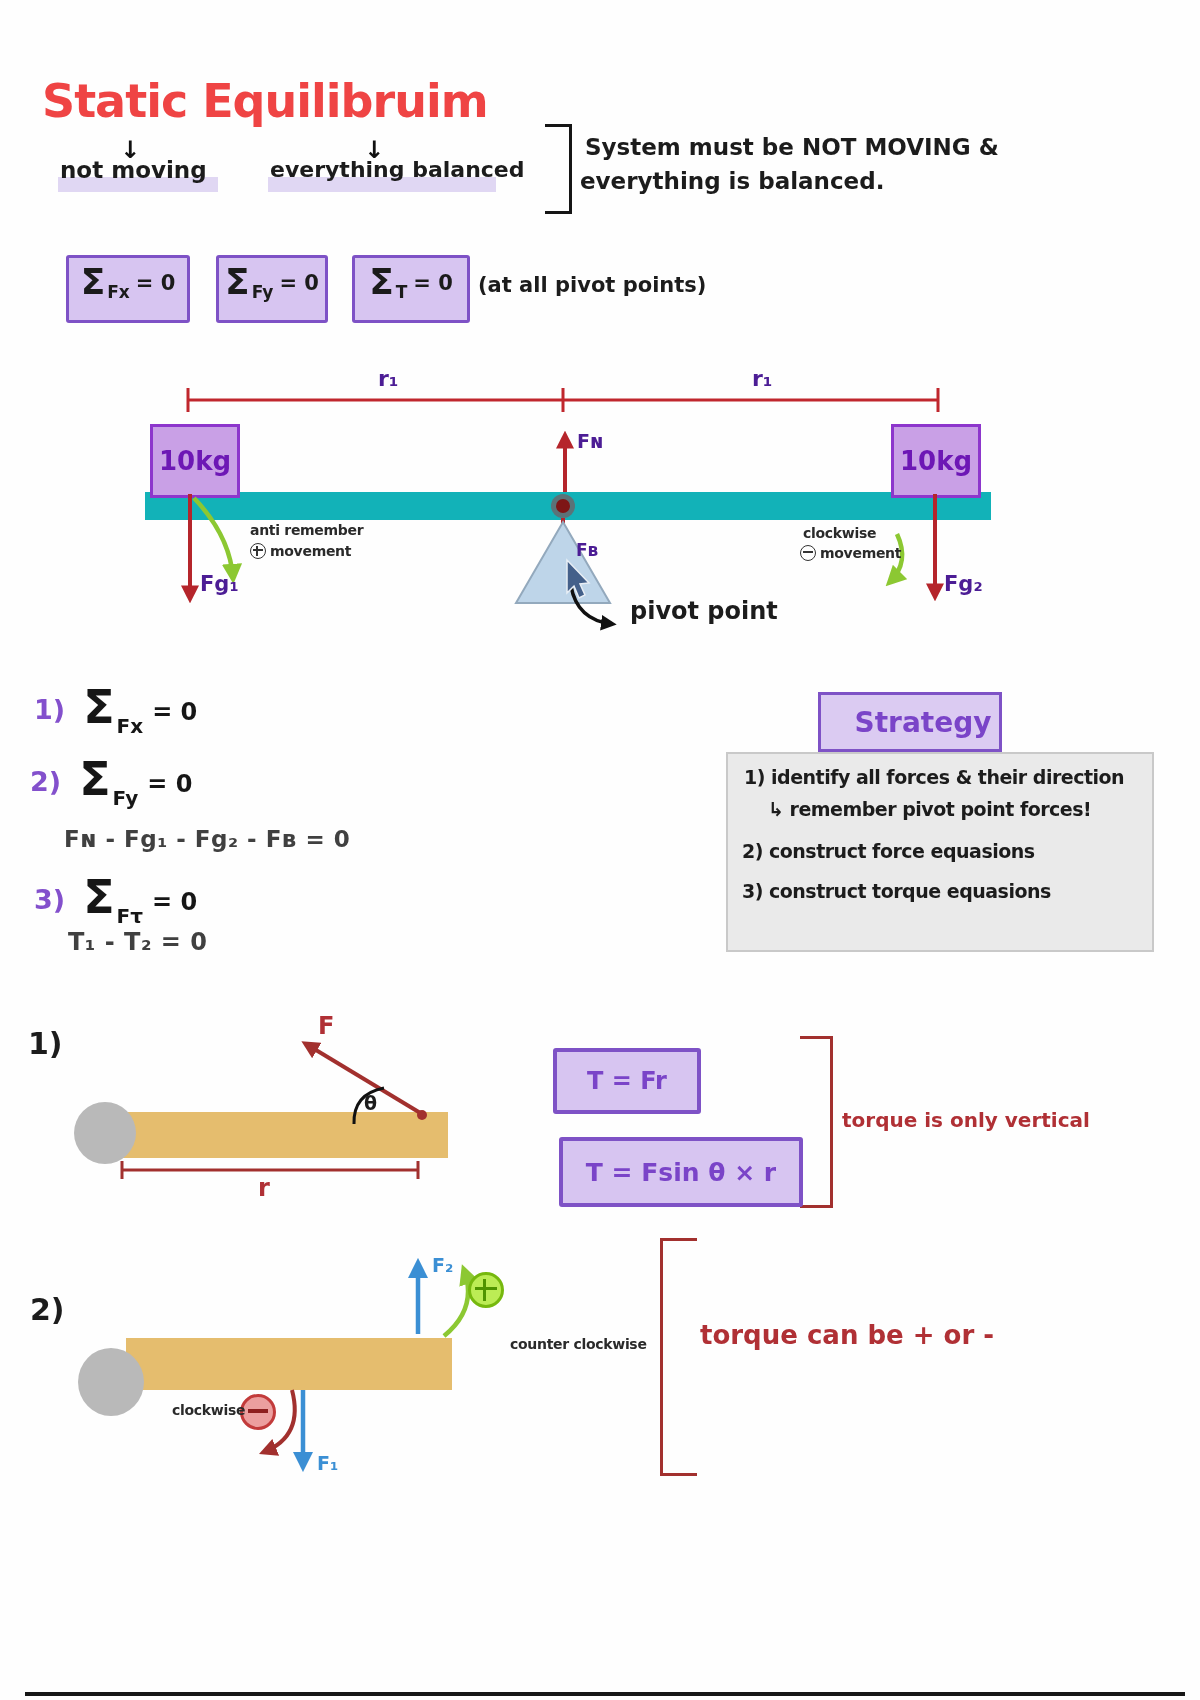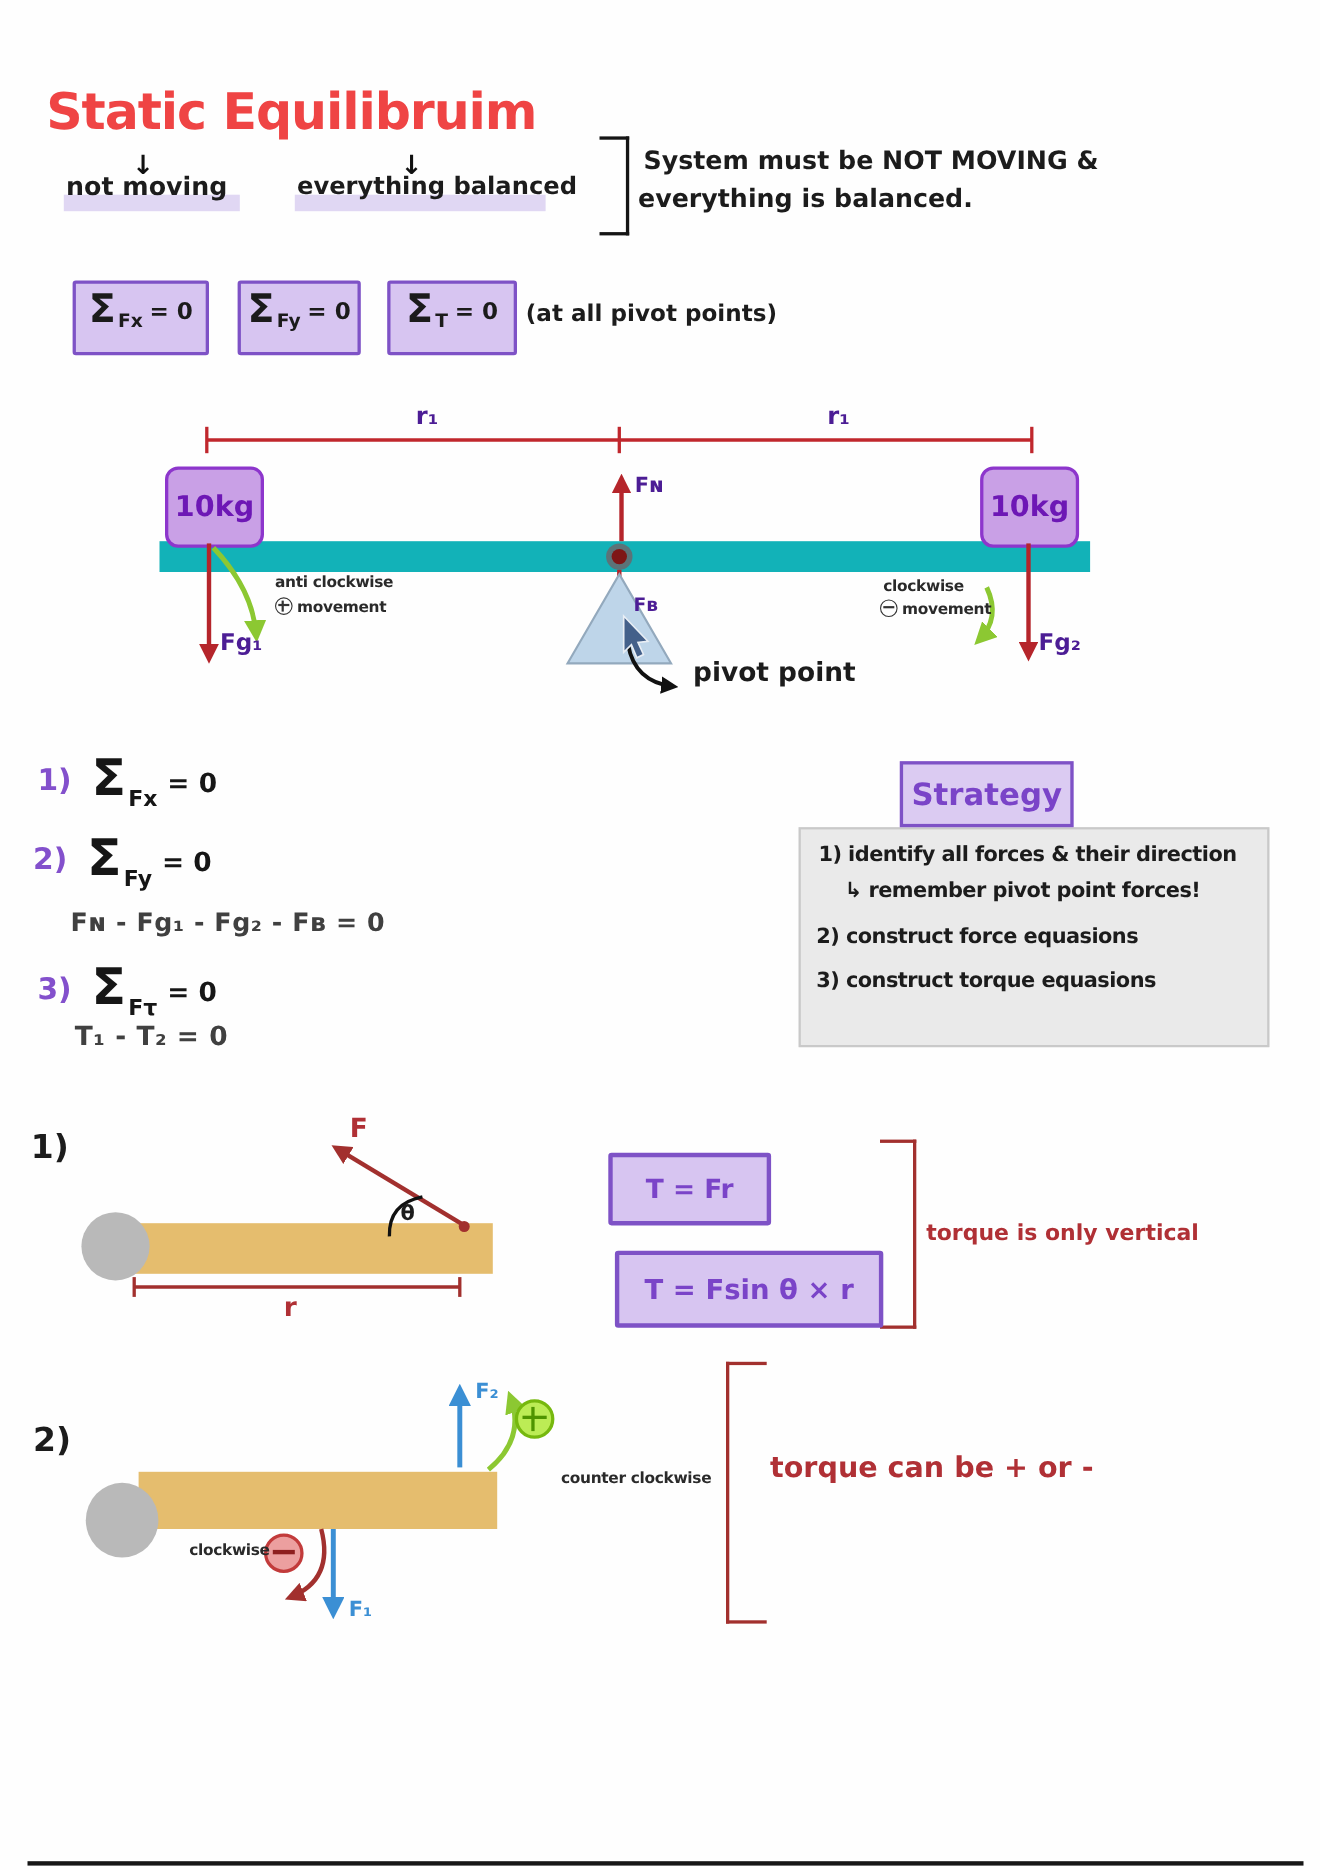--- a/index.html
+++ b/index.html
@@ -23,40 +23,40 @@
   .bracket-red-l{border:3.5px solid #a2302e;border-right:none;z-index:6;}
 
   
   .sumbox{background:#d7c5f1;border:3px solid #7e52c6;border-radius:3px;display:flex;
           justify-content:center;align-items:flex-start;z-index:4;}
   .sumbox .sig{font-size:36px;font-weight:700;color:#1b1b1b;line-height:1.35;}
   .sumbox .esub{font-size:17px;font-weight:700;color:#1b1b1b;margin-top:24px;margin-left:2px;}
   .sumbox .erhs{font-size:21px;font-weight:700;color:#1b1b1b;margin-top:13px;margin-left:6px;}
 
   
-  .massbox{background:#c9a0e6;border:3px solid #8d36cc;border-radius:12px;display:flex;
+  .massbox{background:#c9a0e6;border:3px solid #8d36cc;border-radius:0;display:flex;
            align-items:center;justify-content:center;font-size:26px;font-weight:700;color:#6d17b5;z-index:4;}
   .beam{background:#12b2b8;z-index:3;}
   .tinylabel{font-size:14px;font-weight:700;color:#2a2a2a;letter-spacing:-0.3px;}
   .circ-icon{width:14px;height:14px;border:1.7px solid #333;border-radius:50%;display:inline-block;
              position:relative;vertical-align:-3px;margin-right:4px;}
   .circ-icon::before{content:"";position:absolute;left:2px;right:2px;top:5px;height:2px;background:#333;}
   .circ-icon.plus::after{content:"";position:absolute;top:2px;bottom:2px;left:5px;width:2px;background:#333;}
 
   
   .eqrow{display:flex;align-items:flex-start;z-index:10;}
   .eqrow .enum{font-size:27px;font-weight:700;color:#8350cc;margin-right:18px;margin-top:10px;}
   .eqrow .sig{font-size:46px;font-weight:700;color:#161616;line-height:1;}
   .eqrow .esub{font-size:20px;font-weight:700;color:#161616;margin-top:30px;margin-left:2px;}
   .eqrow .erhs{font-size:24px;font-weight:700;color:#161616;margin-top:14px;margin-left:9px;}
   .expline{font-size:23px;font-weight:700;color:#404040;letter-spacing:.5px;}
 
   
   .strat-title{background:#dbcbf2;border:3px solid #7e52c6;display:flex;align-items:center;
-               justify-content:center;font-size:28px;font-weight:700;color:#7a44c8;z-index:8;}
+               justify-content:center;font-size:28px;font-weight:700;color:#7a44c8;z-index:8;padding-left:26px;}
   .strat-panel{background:#eaeaea;border:2px solid #c9c9c9;z-index:4;}
   .strat-line{font-size:19px;font-weight:700;color:#1c1c1c;letter-spacing:-0.5px;white-space:nowrap;}
 
   
   .grayball{background:#b9b9b9;border-radius:50%;z-index:3;}
   .tanbeam{background:#e5bd6e;z-index:2;}
   .formulabox{background:#d7c5f1;border:4px solid #7e52c6;border-radius:3px;display:flex;
               align-items:center;justify-content:center;font-weight:700;color:#7a44c8;z-index:8;}
   .signicon{width:30px;height:30px;border-radius:50%;position:absolute;z-index:9;}
   .signicon.green{background:#bcec55;border:3px solid #76b80e;}
@@ -104,21 +104,21 @@
   <div class="abs hand red txt" style="left:752px;top:366px;font-size:22px;">r₁</div>
   <div class="abs massbox" style="left:150px;top:424px;width:84px;height:68px;">10kg</div>
   <div class="abs massbox" style="left:891px;top:424px;width:84px;height:68px;">10kg</div>
   <div class="abs beam" style="left:145px;top:492px;width:846px;height:28px;"></div>
 
   <div class="abs hand red txt" style="left:577px;top:430px;font-size:19px;">Fɴ</div>
   <div class="abs hand red txt" style="left:576px;top:540px;font-size:17px;">Fʙ</div>
   <div class="abs hand red txt" style="left:200px;top:572px;font-size:21px;">Fg₁</div>
   <div class="abs hand red txt" style="left:944px;top:572px;font-size:21px;">Fg₂</div>
 
-  <div class="abs tinylabel txt" style="left:250px;top:522px;">anti clockwise</div>
+  <div class="abs tinylabel txt" style="left:250px;top:522px;">anti remember</div>
   <div class="abs txt" style="left:250px;top:541px;">
     <span class="circ-icon plus"></span><span class="tinylabel">movement</span>
   </div>
   <div class="abs tinylabel txt" style="left:803px;top:525px;">clockwise</div>
   <div class="abs txt" style="left:800px;top:543px;">
     <span class="circ-icon"></span><span class="tinylabel">movement</span>
   </div>
   <div class="abs hand txt" style="left:630px;top:597px;font-size:24px;">pivot point</div>
 
   <div class="abs eqrow" style="left:34px;top:684px;">

